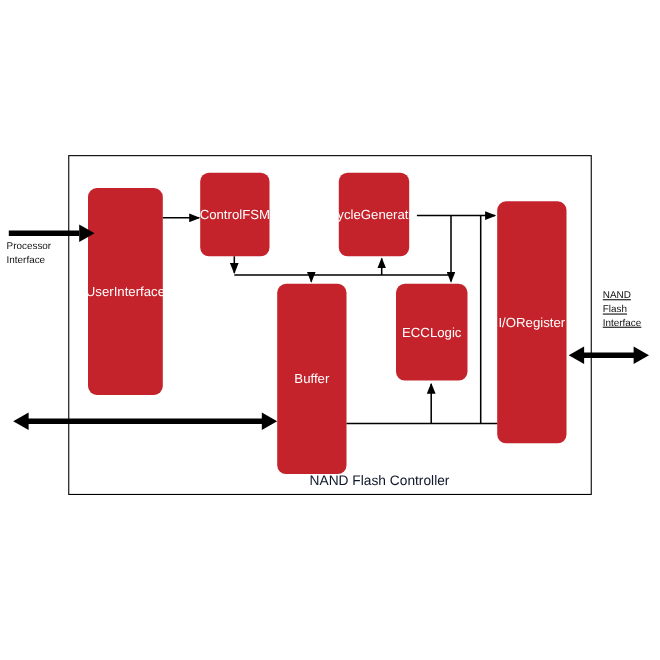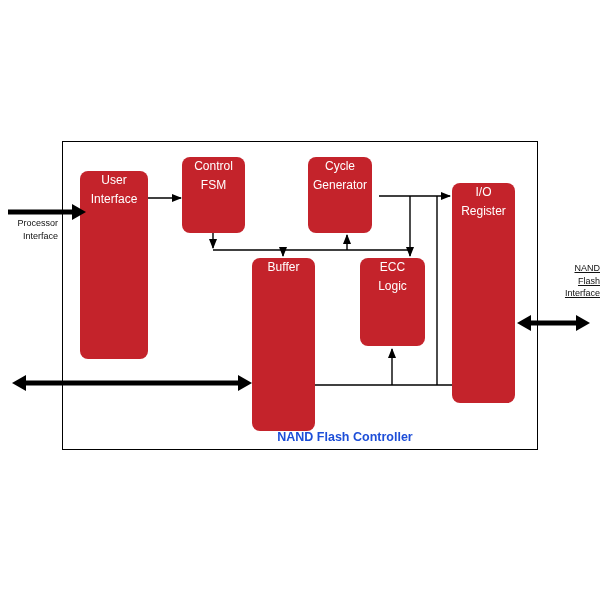--- a/index.html
+++ b/index.html
@@ -11,36 +11,36 @@
   .canvas{
     position:relative;width:600px;height:600px;background:#fff;
     font-family:"Liberation Sans",sans-serif;overflow:hidden;
   }
   .outer-box{
     position:absolute;left:62px;top:141px;width:476px;height:309px;
     border:1.5px solid var(--line);background:transparent;box-sizing:border-box;
   }
   .block{
     position:absolute;background:var(--block);color:var(--block-text);
-    border-radius:8px;display:flex;flex-direction:column;align-items:center;
-    justify-content:flex-start;text-align:center;font-size:12px;line-height:1.55;
+    border-radius:8px;display:flex;flex-direction:row;align-items:center;
+    justify-content:center;text-align:center;font-size:12px;line-height:1.55;
   }
   .block span{display:block;}
   .b-user{left:80px;top:158px;width:68px;height:188px;margin-top:13px;}
   .b-fsm{left:182px;top:157px;width:63px;height:76px;}
   .b-cycle{left:308px;top:157px;width:64px;height:76px;}
   .b-buffer{left:252px;top:258px;width:63px;height:173px;}
   .b-ecc{left:360px;top:258px;width:65px;height:88px;}
   .b-io{left:452px;top:183px;width:63px;height:220px;}
   .diagram-title{
     position:absolute;left:255px;top:430px;width:180px;text-align:center;
-    font-weight:bold;font-size:12.5px;color:#1d4ed8;
+    font-weight:normal;font-size:12.5px;color:#0f172a;
   }
   .ext-label{
-    position:absolute;font-size:9px;line-height:1.4;text-align:right;color:#111;
+    position:absolute;font-size:9px;line-height:1.4;text-align:left;color:#111;
   }
   .ext-label span{display:block;}
   .lbl-proc{left:6px;top:217px;width:52px;}
   .lbl-nand{left:548px;top:262px;width:52px;text-decoration:underline;}
   svg.wires{position:absolute;left:0;top:0;pointer-events:none;}
   .thin{stroke:var(--line);stroke-width:1.4;fill:none;}
   .thick{stroke:var(--line);stroke-width:5;fill:none;}
   .head{fill:var(--line);stroke:none;}
 </style>
 </head>

